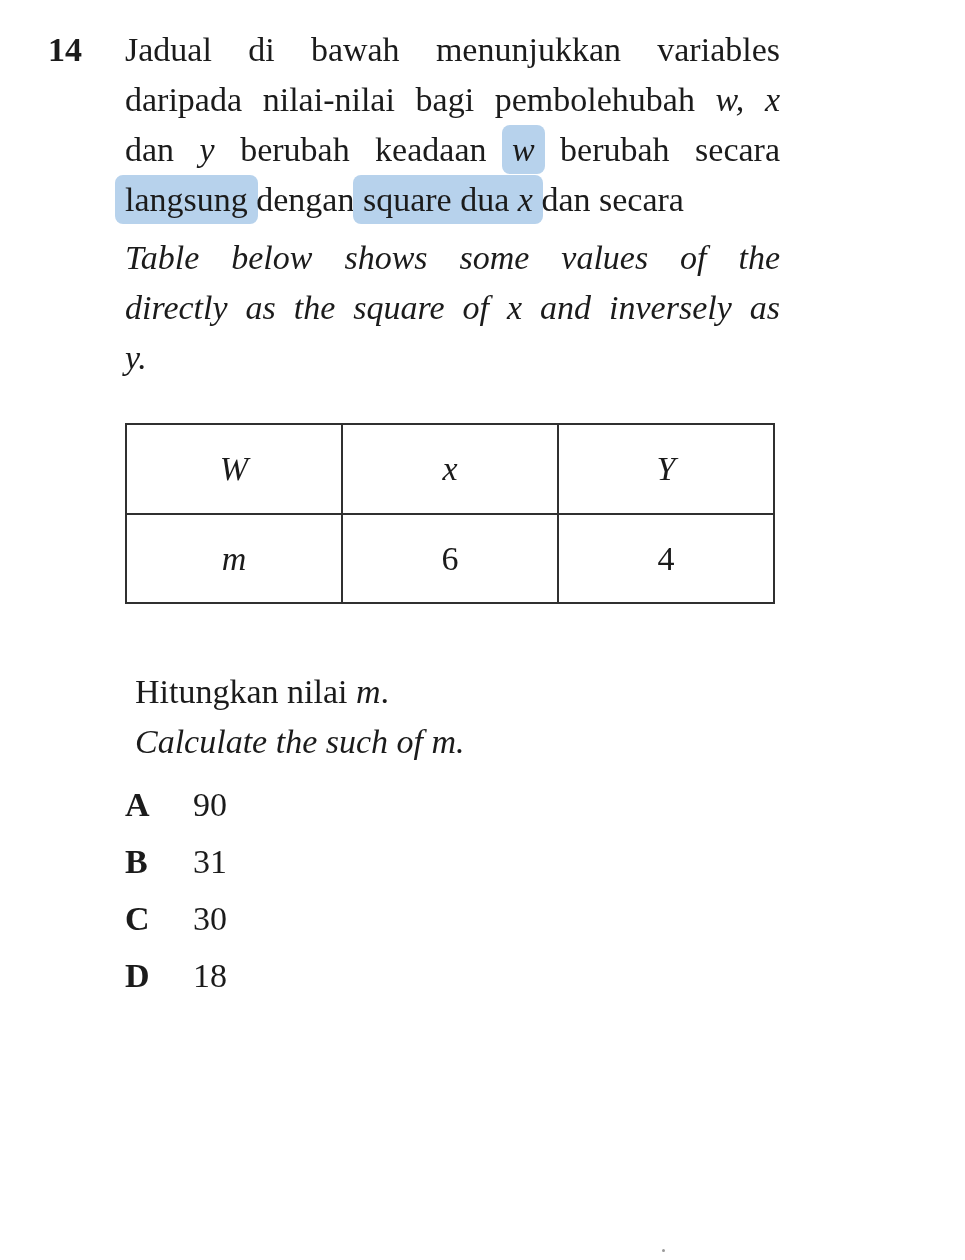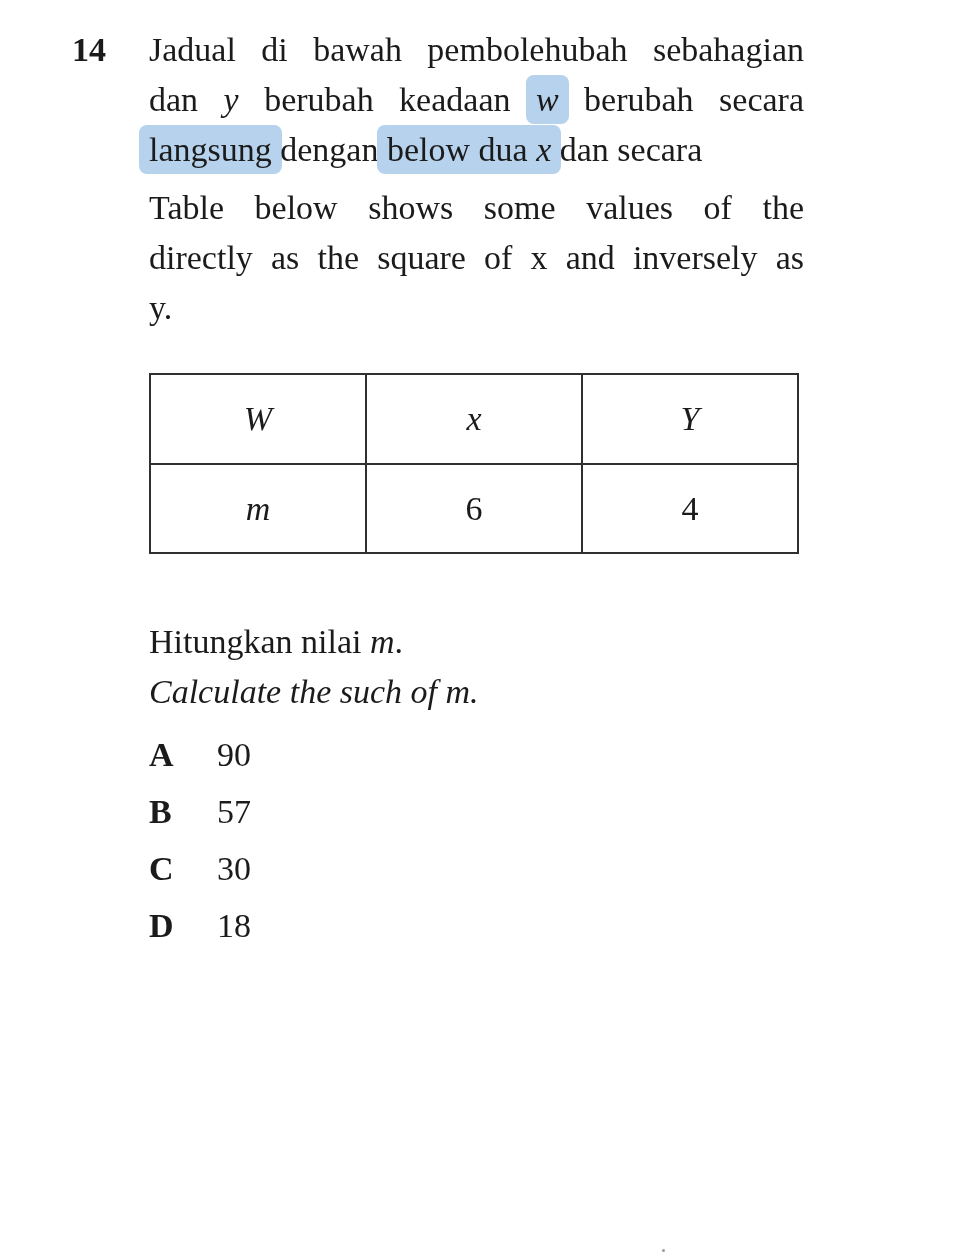--- a/index.html
+++ b/index.html
@@ -4,31 +4,31 @@
 <style>
   html,body{margin:0;padding:0;}
   body{
     width:965px;height:1260px;
     background:#ffffff;
     font-family:"Liberation Serif","DejaVu Serif",serif;
     color:#1b1b1b;
     overflow:hidden;
   }
   .page{position:relative;width:965px;height:1260px;background:#fff;}
-  .q{display:flex;padding:25px 0 0 72px;}
+  .q{display:flex;padding:25px 0 0 48px;}
   .q-number{
     width:77px;flex:0 0 77px;
     font-weight:700;font-size:34px;line-height:50px;
   }
   .q-content{width:655px;flex:0 0 655px;font-size:34px;line-height:50px;}
   .para{text-align:justify;}
   .para .line{text-align:justify;text-align-last:justify;}
   .para .line:last-child{text-align-last:left;}
-  .para.nojust .line, .para.nojust .line:last-child{text-align:left;text-align-last:left;}
-  .para.eng{margin-top:8px;}
+  .para.nojust .line, .para.nojust .line:last-child{text-align:left;text-align-last:left;margin-left:10px;}
+  .para.eng{font-style:italic;margin-top:8px;}
   .it{font-style:italic;}
   .hl{
     background:var(--hl,#b7d2ec);
     border-radius:8px;
     padding:6px 10px;margin:0 -10px;
   }
   .qtable{
     border-collapse:collapse;table-layout:fixed;
     width:650px;margin:40px 0 0 0;
     font-size:34px;line-height:1;
@@ -46,23 +46,24 @@
   .speck{position:absolute;left:662px;top:1249px;width:3px;height:3px;background:#9a9a9a;border-radius:50%;}
 </style>
 </head>
 <body>
 
 <div class="page">
   <div class="q">
     <div class="q-number">14</div>
     <div class="q-content">
       <div class="para malay">
-          <div class="line"><span>Jadual di bawah pembolehubah sebahagian</span></div>
+          <div class="line"><span>Jadual di bawah menunjukkan variables</span></div>
+          <div class="line"><span>daripada nilai-nilai bagi pembolehubah </span><span class="it">w, x</span></div>
           <div class="line"><span>dan </span><span class="it">y</span><span> berubah keadaan </span><span class="hl"><span class="it">w</span></span><span> berubah secara</span></div>
-          <div class="line"><span class="hl"><span>langsung</span></span><span> dengan </span><span class="hl"><span>below dua </span><span class="it">x</span></span><span> dan secara</span></div>
+          <div class="line"><span class="hl"><span>langsung</span></span><span> dengan </span><span class="hl"><span>square dua </span><span class="it">x</span></span><span> dan secara</span></div>
         </div>
       <div class="para eng">
           <div class="line"><span>Table below shows some values of the</span></div>
           <div class="line"><span>directly as the square of x and inversely as</span></div>
           <div class="line"><span>y.</span></div>
         </div>
       <table class="qtable">
         <tbody>
             <tr>
               <td class="it">W</td>
@@ -80,21 +81,21 @@
           <div class="line"><span>Hitungkan nilai </span><span class="it">m</span><span>.</span></div>
           <div class="line"><span class="it">Calculate the such of m.</span></div>
         </div>
       <div class="options">
           <div class="opt">
             <span class="opt-letter">A</span>
             <span class="opt-value">90</span>
           </div>
           <div class="opt">
             <span class="opt-letter">B</span>
-            <span class="opt-value">57</span>
+            <span class="opt-value">31</span>
           </div>
           <div class="opt">
             <span class="opt-letter">C</span>
             <span class="opt-value">30</span>
           </div>
           <div class="opt">
             <span class="opt-letter">D</span>
             <span class="opt-value">18</span>
           </div>
         </div>

